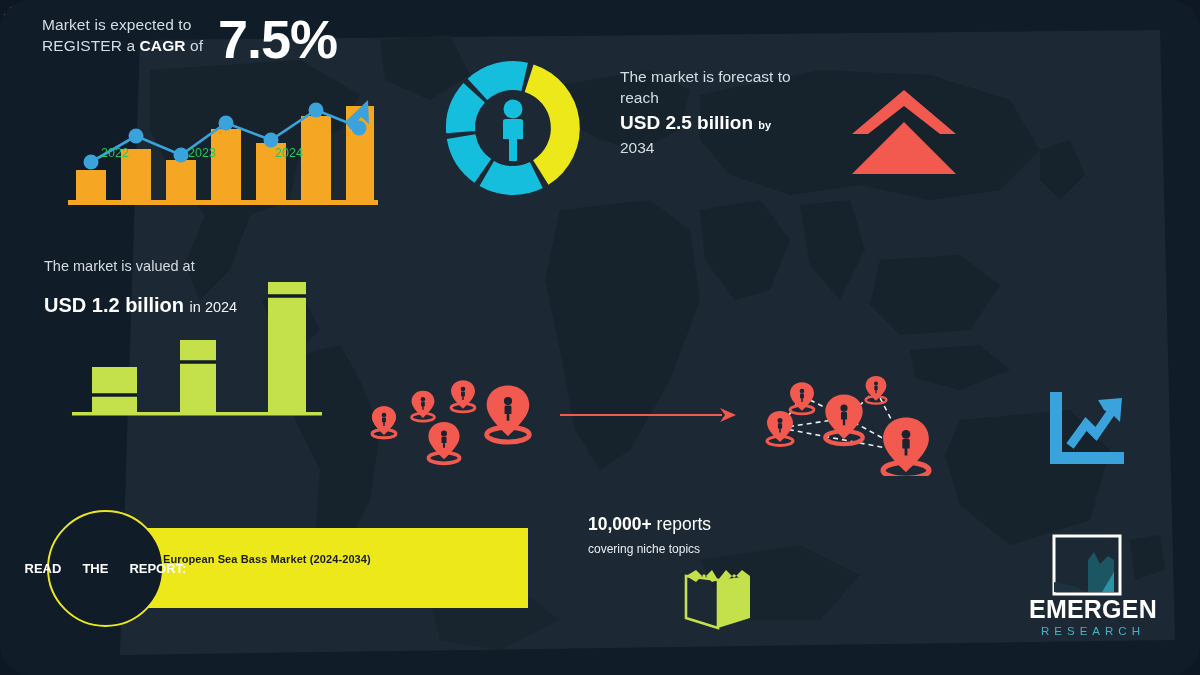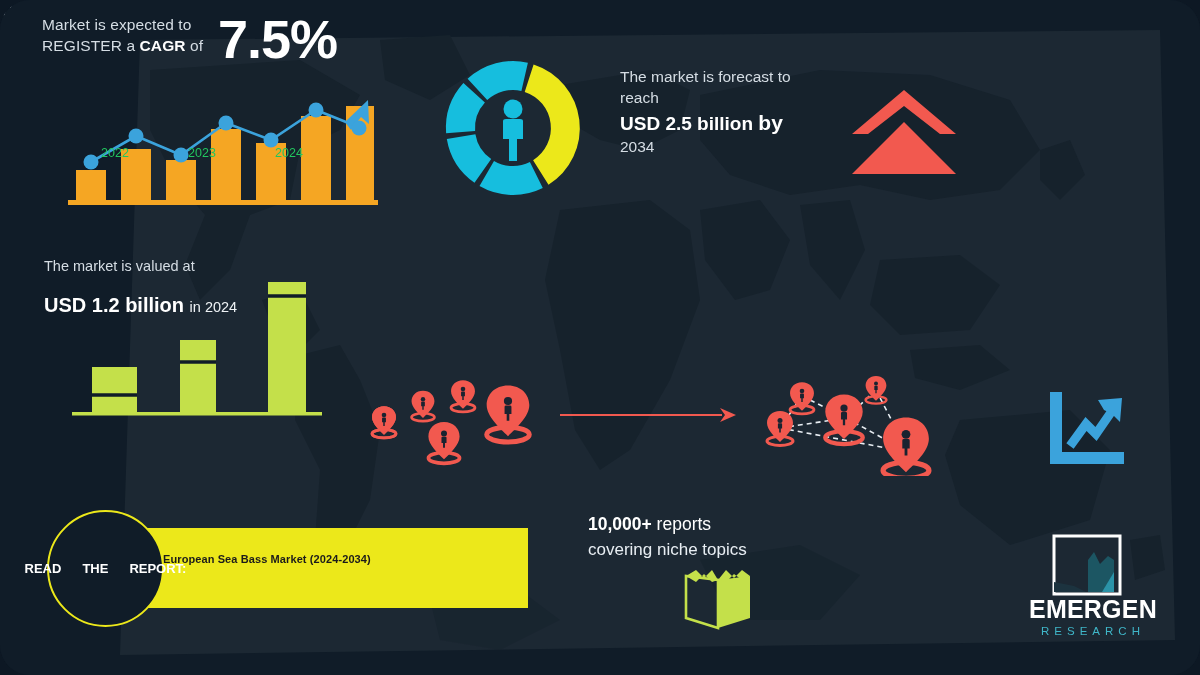--- a/index.html
+++ b/index.html
@@ -44,21 +44,21 @@
 
   
   #donut { left: 437px; top: 52px; width: 152px; height: 152px; }
 
   
   #forecast-block { left: 620px; top: 66px; width: 240px; }
   #forecast-lead { font-size: 15.5px; line-height: 21px; color: #d5dde4; }
   #forecast-value {
     margin-top: 3px; font-size: 19px; line-height: 24px; color: #ffffff; font-weight: 700;
   }
-  #forecast-value .sm { font-weight: 700; font-size: 21px; }
+  #forecast-value .sm { font-weight: 700; font-size: 11px; }
   #forecast-year { font-size: 15.5px; line-height: 21px; color: #d5dde4; }
 
   
   #chevrons { left: 848px; top: 88px; width: 112px; height: 88px; }
 
   
   #fragmented {
     left: 502px; top: 218px; width: 640px;
     font-size: 14.5px; line-height: 22px; color: #e3e9ee; letter-spacing: .1px;
   }
@@ -99,21 +99,21 @@
   #report-circle-label {
     position: absolute; inset: 0; display: flex; flex-direction: row;
     align-items: center; justify-content: center;
     font-size: 13px; font-weight: 700; color: #ffffff; line-height: 17px; text-align: center; gap: 21px;
   }
 
   
   #reports-block { left: 588px; top: 512px; width: 230px; }
   #reports-line1 { font-size: 17.5px; color: #ffffff; font-weight: 700; line-height: 25px; }
   #reports-line1 .reg { font-weight: 400; }
-  #reports-line2 { font-size: 17px; color: #e8eef3; font-weight: 400; line-height: 25px; }
+  #reports-line2 { font-size: 12px; color: #e8eef3; font-weight: 400; line-height: 25px; }
   #book-icon { left: 682px; top: 568px; width: 72px; height: 62px; }
 
   
   #growth-icon { left: 1046px; top: 390px; width: 80px; height: 76px; }
 
   
   #logo { left: 1020px; top: 534px; width: 146px; height: 108px; }
   #logo-mark { position: absolute; left: 32px; top: 0; width: 70px; height: 62px; }
   #logo-name {
     position: absolute; left: 0; top: 62px; width: 146px; text-align: center;

